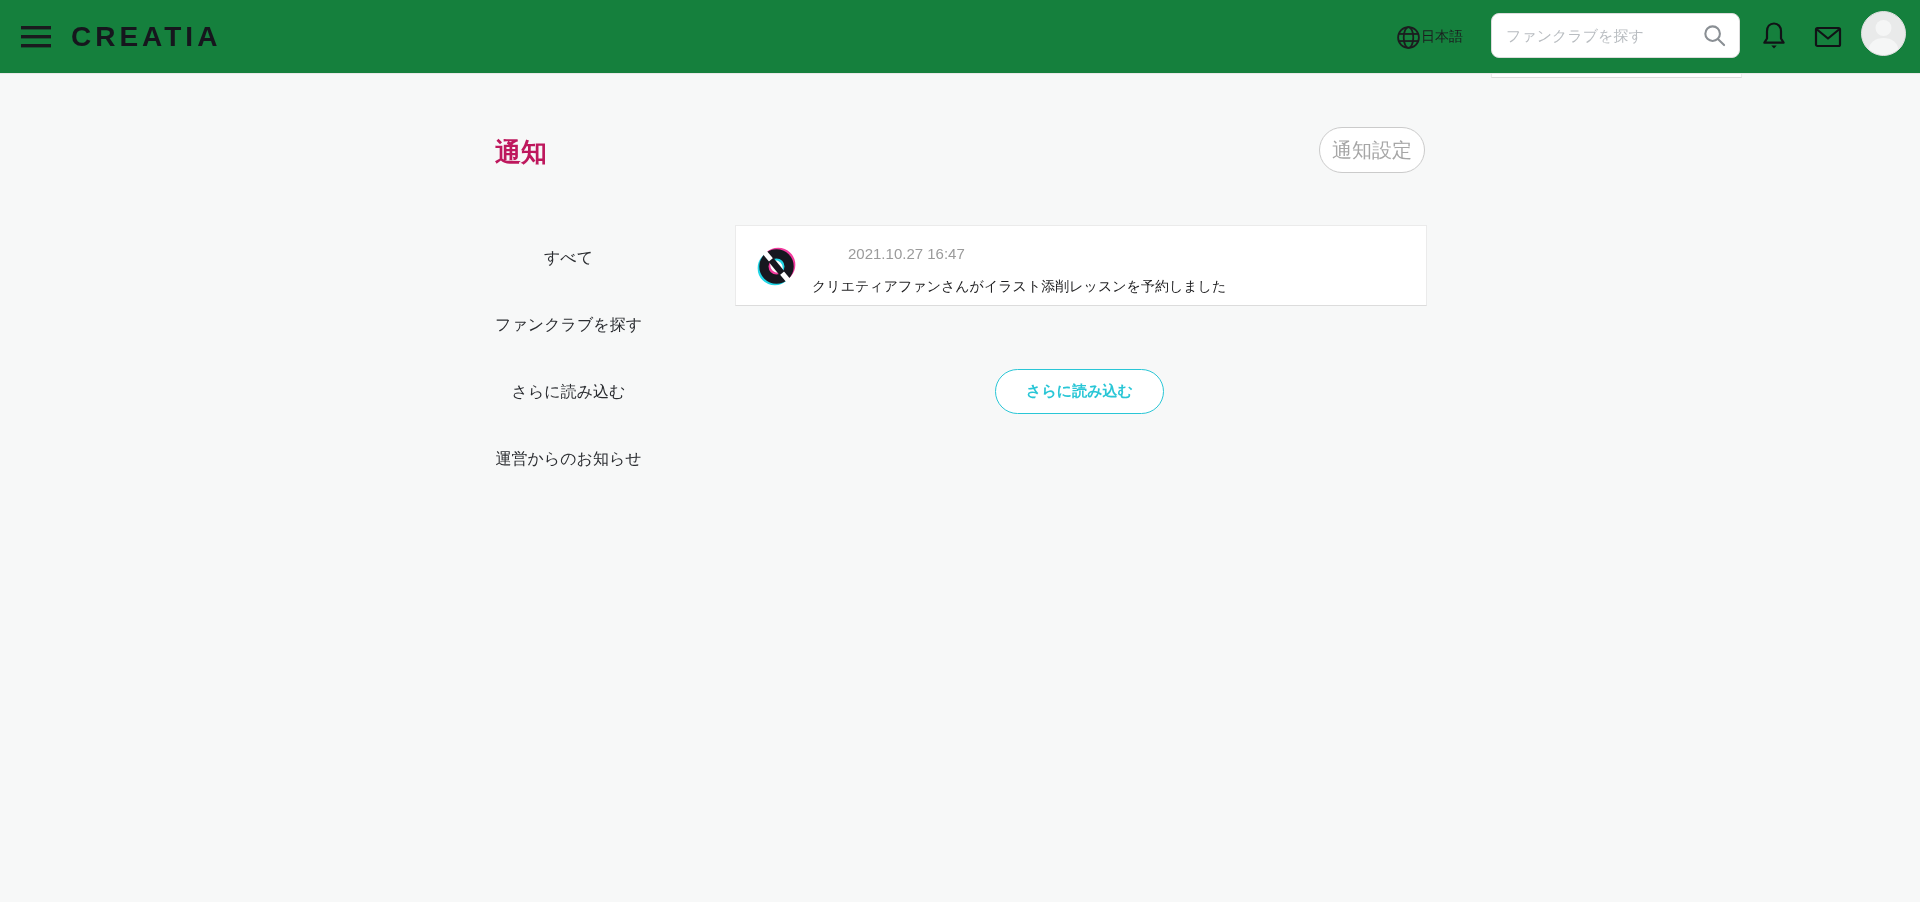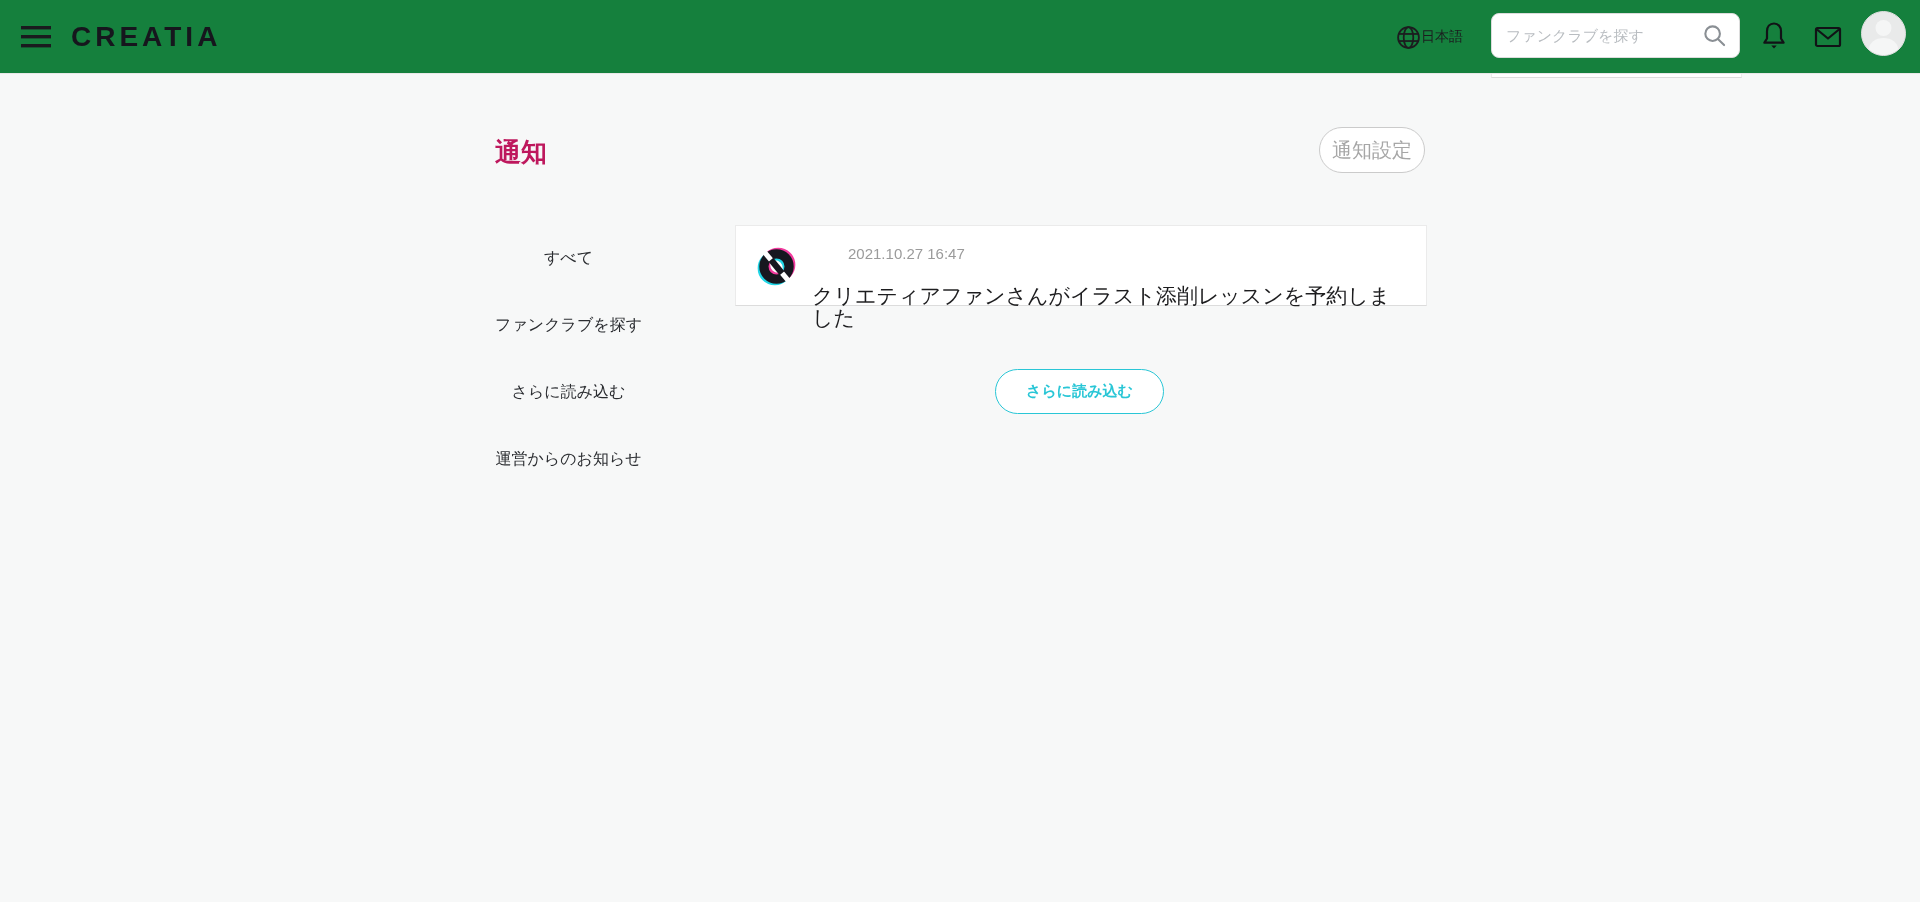--- a/index.html
+++ b/index.html
@@ -56,21 +56,21 @@
     margin-bottom:48px; cursor:pointer; white-space:nowrap;text-align:center;
   }
   .notif-card {
     position:absolute; left:735px; top:151px; width:692px; height:81px;
     background:#ffffff; border:1px solid #ebebeb; border-bottom-color:#dcdcdc;
     display:flex; align-items:flex-start; padding:18px 20px; gap:15px; cursor:pointer;
   }
   .notif-avatar { width:41px; height:41px; flex:0 0 41px; margin-top:2px; }
   .notif-texts { display:flex; flex-direction:column; }
   .notif-time { font-size:15px; color:#9b9b9b; line-height:19px;margin-left:36px; }
-  .notif-msg { font-size:21px; color:#1d1d1f; line-height:22px; margin-top:22px; }
+  .notif-msg { font-size:14px; color:#1d1d1f; line-height:22px; margin-top:12px; }
   .load-more-btn {
     position:absolute; left:995px; top:295px; width:169px; height:45px;
     border-radius:23px; background:#fff; cursor:pointer;
     font-size:15px; font-weight:700;
     font-family:"Liberation Sans","DejaVu Sans",sans-serif;
   }
 </style>
 </head>
 <body>
 

